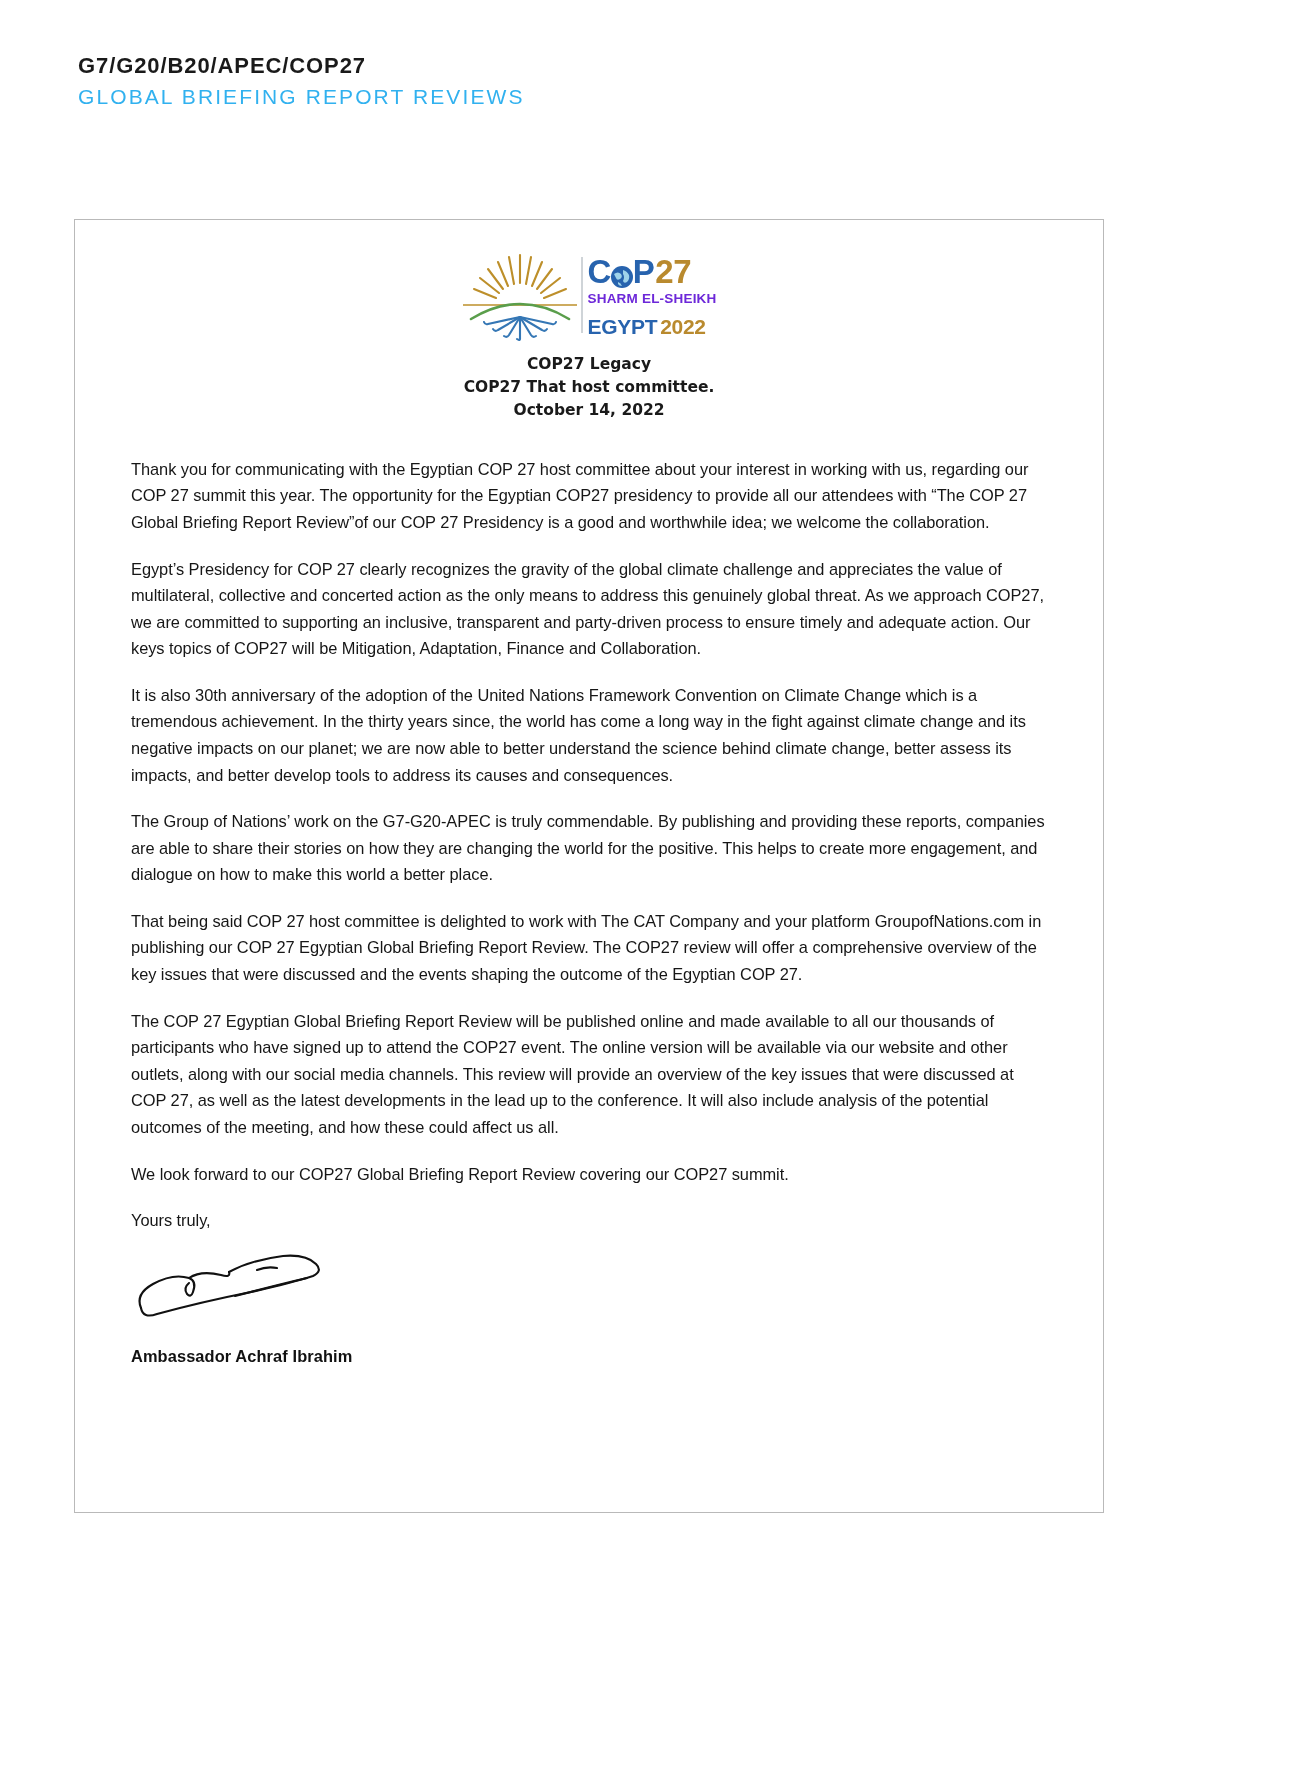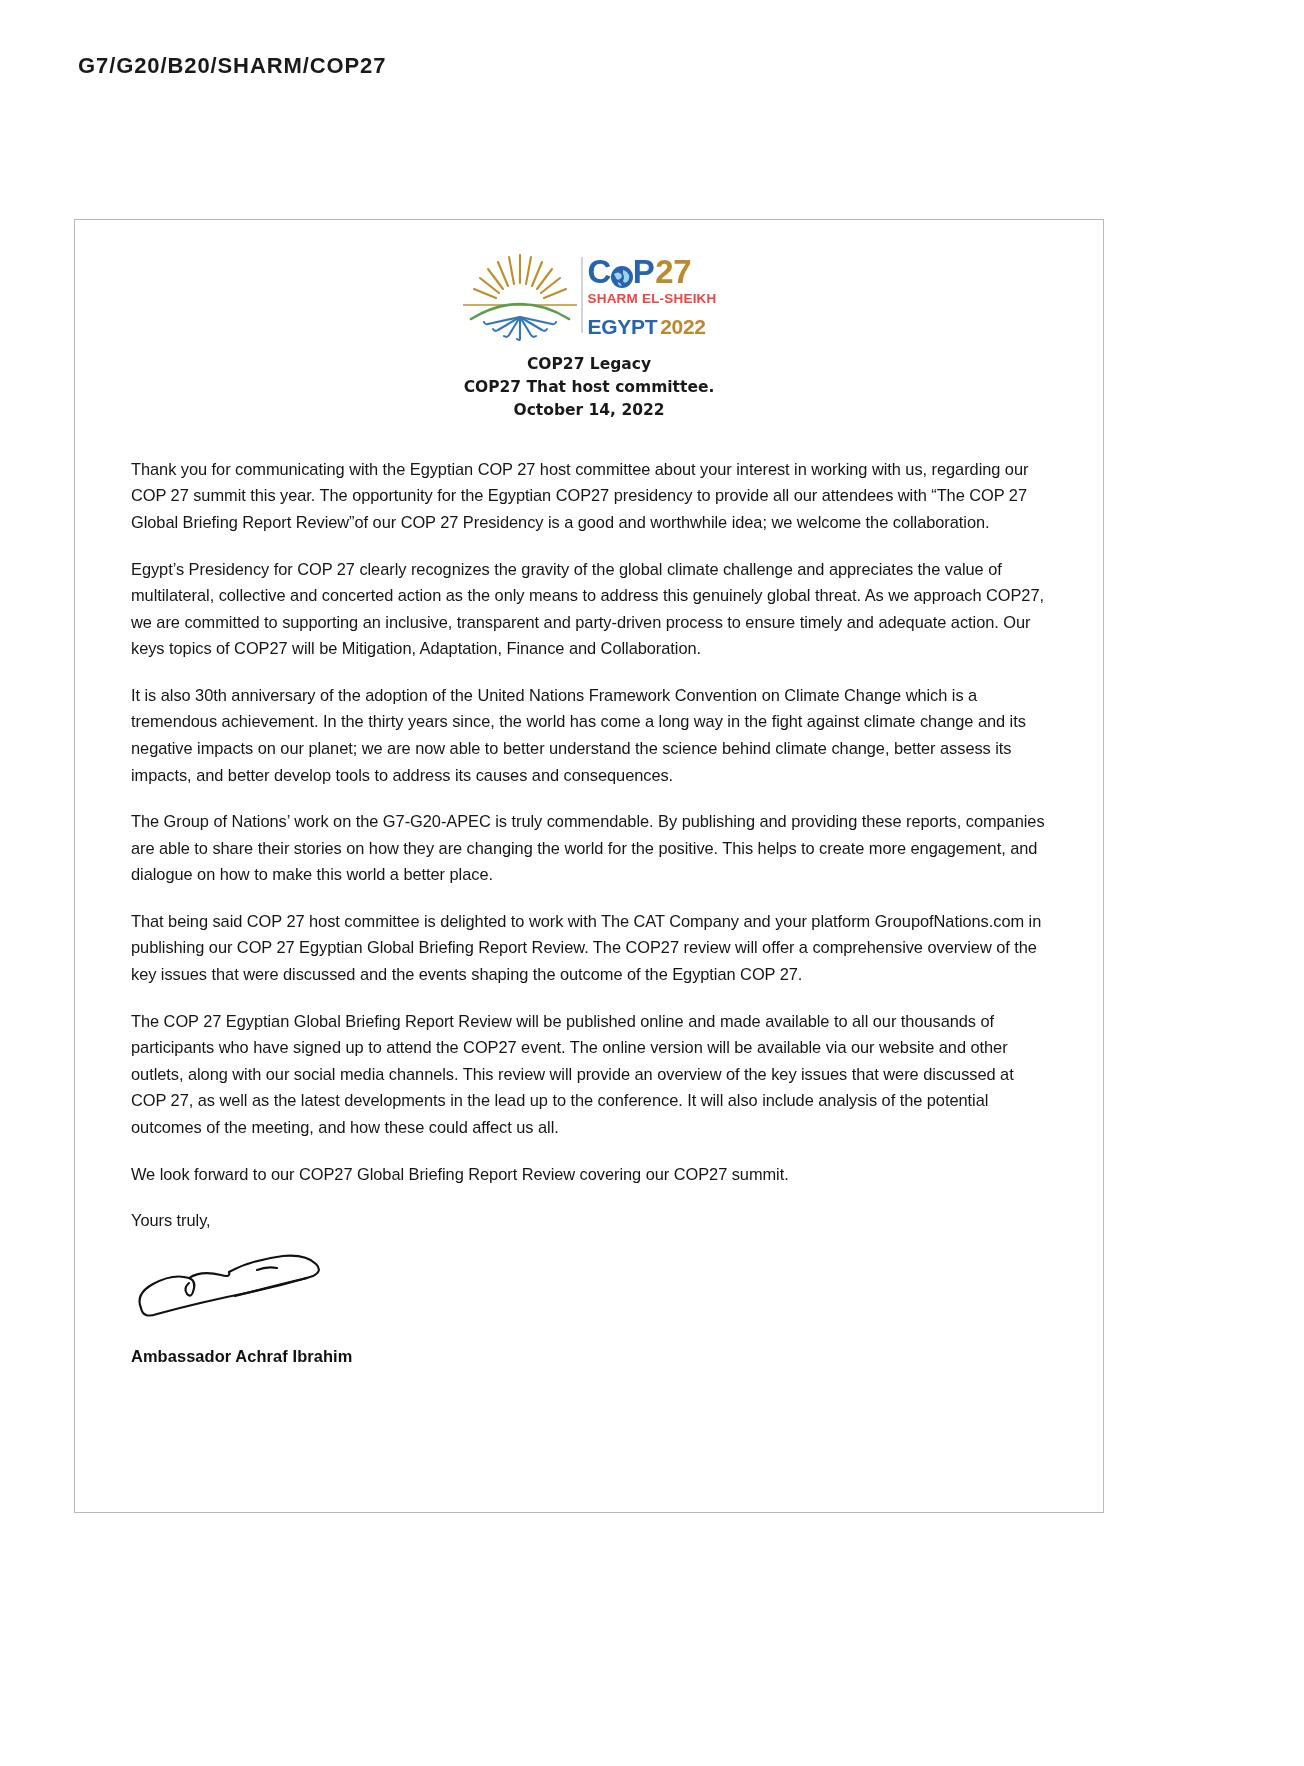--- a/index.html
+++ b/index.html
@@ -99,21 +99,21 @@
     display: inline-block;
     width: 24px;
     height: 24px;
     position: relative;
     top: 1px;
     margin: 0 -1px;
   }
   .wm-sharm {
     font-size: 13.5px;
     font-weight: bold;
-    color: #ef4444;
+    color: #6d28d9;
     letter-spacing: 0.2px;
     margin-top: 4px;
     line-height: 1;
   }
   .wm-bottom {
     font-size: 21px;
     font-weight: bold;
     line-height: 1;
     margin-top: 10px;
     display: flex;
@@ -160,21 +160,22 @@
     font-weight: bold;
     color: #111111;
     letter-spacing: 0.1px;
     margin-top: 15px;
   }
 </style>
 </head>
 <body>
 
 <div id="page-header">
-  <div id="header-title">G7/G20/B20/SHARM/COP27</div>
+  <div id="header-title">G7/G20/B20/APEC/COP27</div>
+  <div id="header-subtitle">GLOBAL BRIEFING REPORT REVIEWS</div>
 </div>
 
 <div id="letter-frame">
 
   <div id="logo-block">
     <div id="cop27-logo">
 
       <div id="logo-emblem">
         <svg viewBox="0 0 118 92" width="118" height="92" aria-hidden="true">
 

